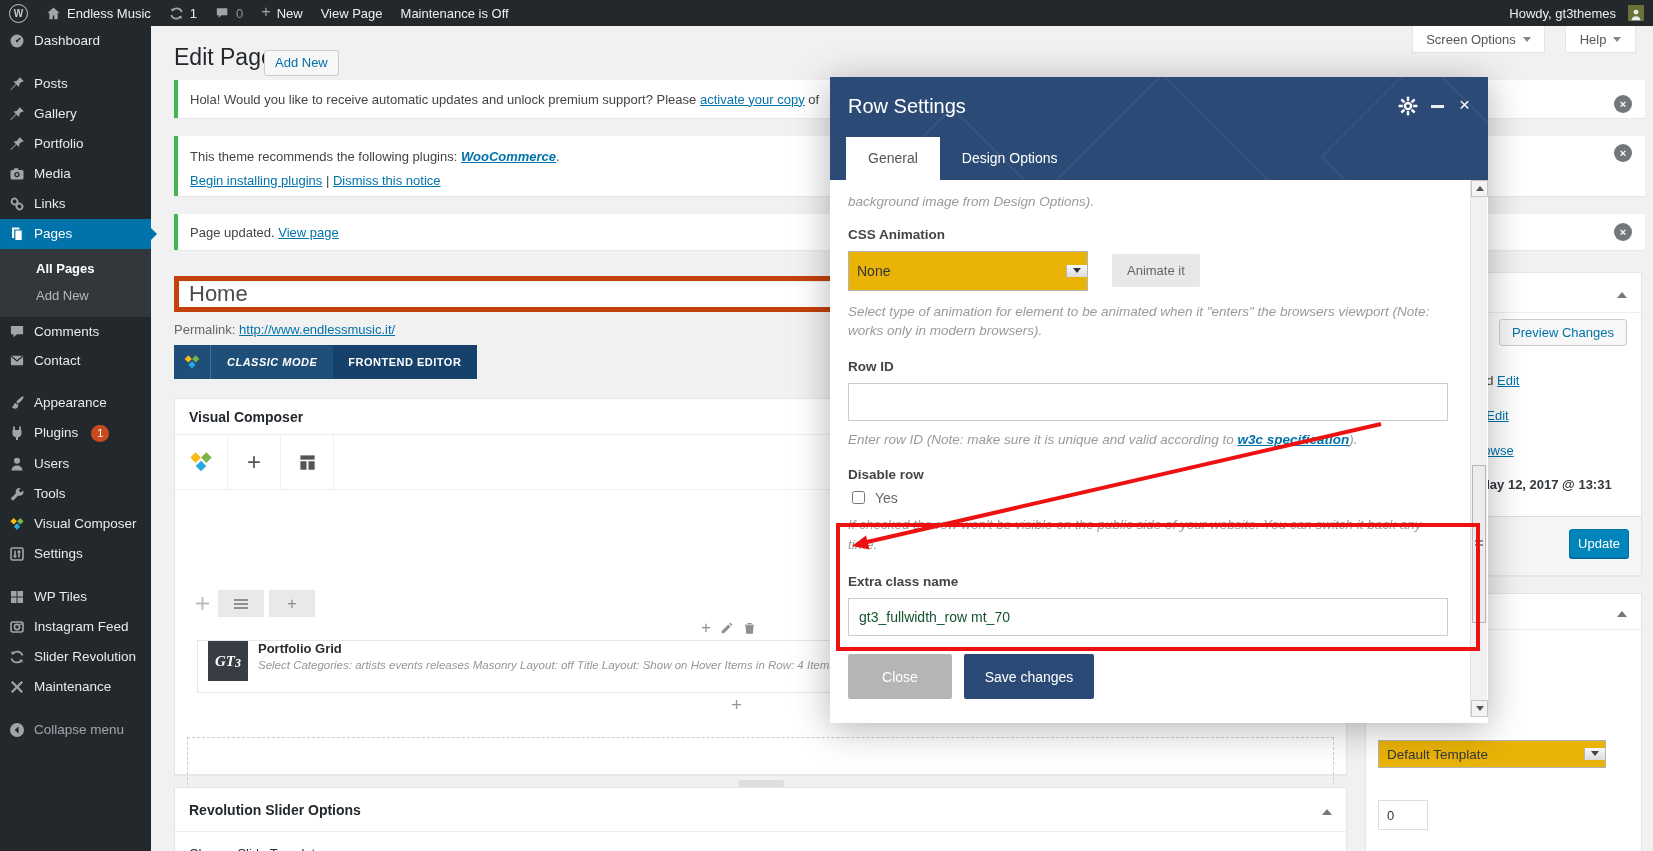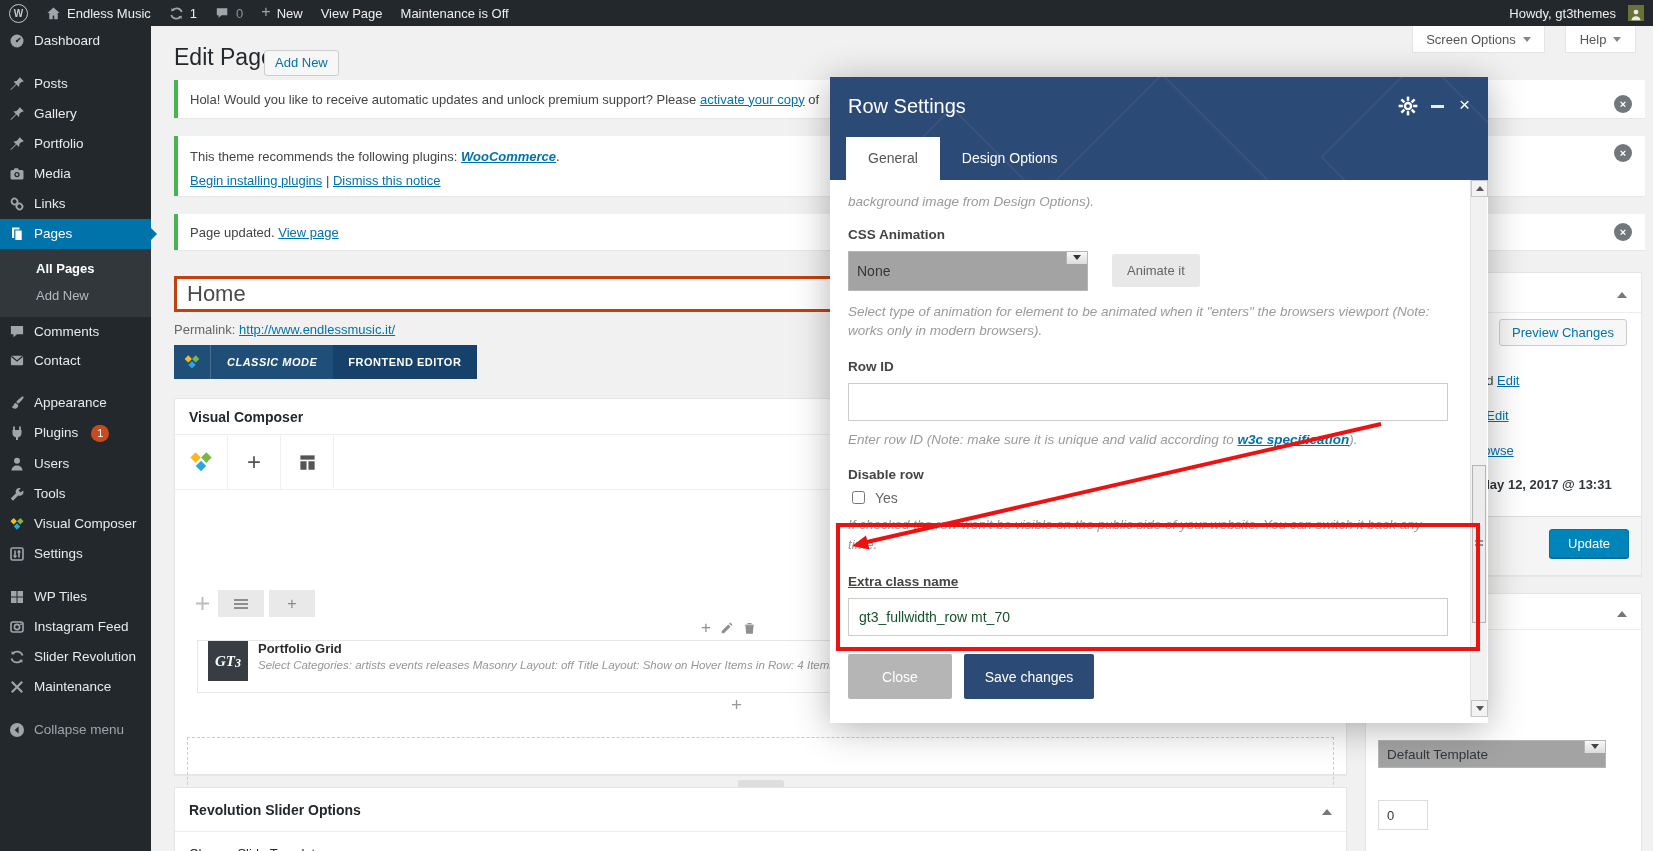--- a/index.html
+++ b/index.html
@@ -34,21 +34,21 @@
 
   
   #page-title{left:174px;top:44px;font-size:23px;color:#23282d;font-weight:400;}
   #add-new{left:264px;top:50px;height:26px;line-height:24px;padding:0 10px;background:#f7f7f7;border:1px solid #ccc;border-radius:3px;color:#0073aa;font-size:13px;box-sizing:border-box;cursor:pointer;}
 
   
   .notice{position:absolute;left:174px;width:1471px;background:#fff;border-left:4px solid #46b450;box-shadow:0 1px 1px rgba(0,0,0,.04);box-sizing:border-box;font-size:13px;color:#444;}
   .dismiss{position:absolute;width:18px;height:18px;border-radius:50%;background:#72777c;color:#fff;font-size:11px;line-height:18px;text-align:center;cursor:pointer;font-weight:bold;}
 
   
-  #title-box{left:174px;top:276px;width:1173px;height:36px;background:#fff;border:3px solid #c2410c;box-shadow:inset 0 1px 2px rgba(0,0,0,.07);box-sizing:border-box;}
+  #title-box{left:174px;top:276px;width:1173px;height:36px;background:#fff;border:5px solid #c2410c;box-shadow:inset 0 1px 2px rgba(0,0,0,.07);box-sizing:border-box;}
   #title-box input{width:100%;height:100%;border:none;outline:none;font-size:22px;color:#4a4a4a;padding:0 10px;background:transparent;font-family:"Liberation Sans",sans-serif;}
   #permalink{left:174px;top:322px;font-size:13px;color:#666;}
   #vc-mode{left:174px;top:345px;height:34px;display:flex;color:#fff;font-size:11px;font-weight:bold;letter-spacing:.5px;}
   .vcm-logo{width:36px;background:#1f4e79;display:flex;align-items:center;justify-content:center;}
   .vcm-seg{display:flex;align-items:center;padding:0 16px;cursor:pointer;}
   .metabox{position:absolute;background:#fff;border:1px solid #e5e5e5;box-shadow:0 1px 1px rgba(0,0,0,.04);box-sizing:border-box;}
   .mb-head{height:36px;border-bottom:1px solid #eee;display:flex;align-items:center;padding:0 14px;font-size:14px;font-weight:bold;color:#23282d;box-sizing:border-box;}
   .mb-toggle{margin-left:auto;cursor:pointer;}
 
   #vc-box{left:174px;top:398px;width:1173px;height:377px;}
@@ -69,25 +69,25 @@
   #rso-box{left:174px;top:787px;width:1173px;height:110px;}
   #rso-box .mb-head{height:44px;}
   #rso-body{padding:14px;font-size:13px;color:#23282d;}
 
   
   #publish-box{left:1365px;top:272px;width:277px;height:304px;}
   #publish-box .mb-head{height:40px;border-bottom:1px solid #eee;}
   #preview-btn{right:14px;top:46px;padding:5px 12px;background:#f7f7f7;border:1px solid #ccc;border-radius:3px;color:#0073aa;font-size:13px;cursor:pointer;}
   .pub-frag{position:absolute;left:113px;font-size:13px;color:#444;white-space:nowrap;}
   #pub-foot{position:absolute;left:0;right:0;bottom:0;height:58px;background:#f5f5f5;border-top:1px solid #ddd;}
-  #update-btn{position:absolute;right:12px;top:12px;padding:6px 18px;background:#0085ba;border:1px solid #0073aa;border-radius:3px;color:#fff;font-size:13px;box-shadow:0 1px 0 #006799;cursor:pointer;}
+  #update-btn{position:absolute;right:12px;top:12px;padding:6px 8px;background:#0085ba;border:1px solid #0073aa;border-radius:3px;color:#fff;font-size:13px;box-shadow:0 1px 0 #006799;cursor:pointer;}
 
   #attr-box{left:1365px;top:593px;width:277px;height:260px;}
   .attr-label{position:absolute;left:12px;font-size:17px;color:#4c1d95;margin-top:28px;}
-  .wsel{display:flex;align-items:flex-start;justify-content:space-between;background:#a3a3a3;border:1px solid #b5b5b5;box-sizing:border-box;cursor:pointer;}
+  .wsel{display:flex;align-items:center;justify-content:space-between;background:#eab308;border:1px solid #b5b5b5;box-sizing:border-box;cursor:pointer;}
   .wsel-text{padding:0 0 0 8px;align-self:center;font-size:13.5px;color:#32373c;}
   .wsel-arrow{width:20px;border-left:1px solid #b5b5b5;background:linear-gradient(#f8f8f8,#dcdcdc);display:flex;align-items:center;justify-content:center;}
   #tpl-select{position:absolute;left:12px;top:146px;width:228px;height:28px;}
   #order-input{position:absolute;left:12px;top:206px;width:50px;height:30px;border:1px solid #ddd;box-sizing:border-box;font-size:13px;color:#32373c;padding:0 8px;font-family:"Liberation Sans",sans-serif;}
 
   
   #modal{left:830px;top:77px;width:658px;height:646px;background:#fff;box-shadow:0 5px 35px rgba(0,0,0,.3);z-index:50;}
   #modal-top{position:relative;height:103px;background:#2c4a76;overflow:hidden;}
   .chev{position:absolute;border:2px solid rgba(255,255,255,.06);transform:rotate(45deg);}
   #modal-title{position:absolute;left:18px;top:0;line-height:58px;font-size:20px;color:#fff;z-index:1;}
@@ -520,21 +520,21 @@
       <input class="minput" style="">
       <div class="mhelp" style="margin-top:9px;"><span>Enter row ID (Note: make sure it is unique and valid according to </span><span class="lnk" style="font-weight:bold;">w3c specification</span><span>).</span></div>
 
       <div class="mh4" style="margin-top:18px;margin-bottom:6px;">Disable row</div>
       <div id="chk-row">
         <input type="checkbox" style="">
         <span>Yes</span>
       </div>
       <div class="mhelp">If checked the row won't be visible on the public side of your website. You can switch it back any time.</div>
 
-      <div class="mh4" style="margin-top:20px;text-decoration:underline;">Extra class name</div>
+      <div class="mh4" style="margin-top:20px;">Extra class name</div>
       <input class="minput" value="gt3_fullwidth_row mt_70" style="">
       
     </div>
 
     <div id="modal-foot">
       <div class="mbtn" id="btn-close">Close</div>
       <div class="mbtn" id="btn-save">Save changes</div>
     </div>
 
     <div id="msb">

